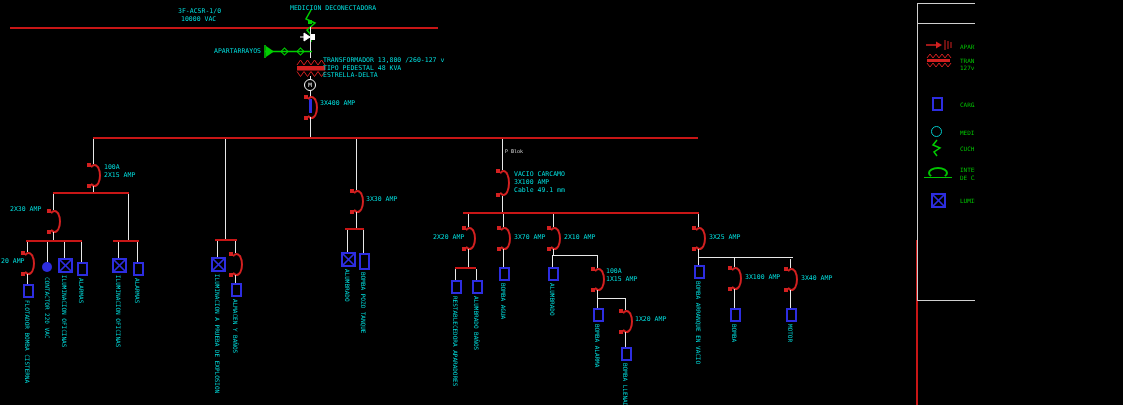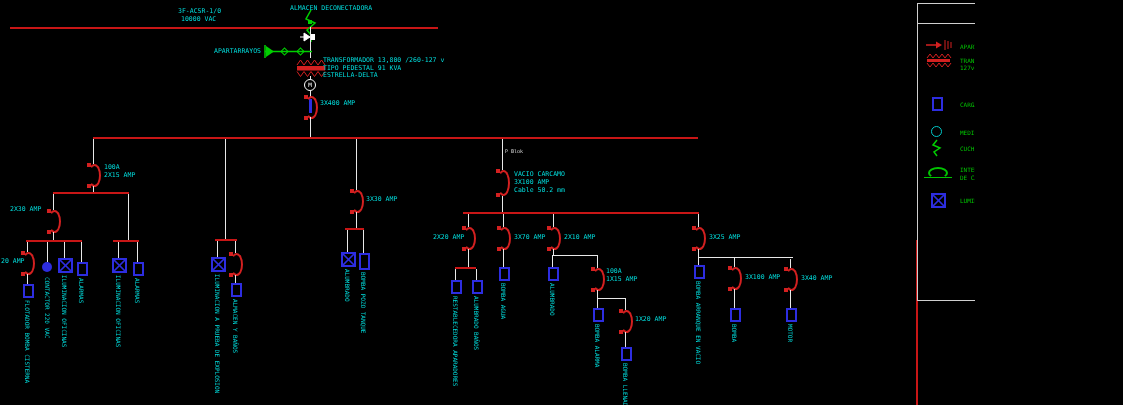--- a/index.html
+++ b/index.html
@@ -33,21 +33,21 @@
   .mcirc{position:absolute;width:9px;height:9px;border:1.5px solid #00c8c8;border-radius:50%;}
   svg{position:absolute;overflow:visible;}
 </style>
 </head>
 <body>
 
 <div id="canvas">
 
   <div class="t" style="left:178px;top:8px">3F-ACSR-1/0</div>
   <div class="t" style="left:181px;top:16px">10000 VAC</div>
-  <div class="t" style="left:290px;top:5px">ALMACEN DECONECTADORA</div>
+  <div class="t" style="left:290px;top:5px">MEDICION DECONECTADORA</div>
   <div class="hl r" style="left:10px;top:27px;width:428px"></div>
 
   <svg style="left:302px;top:10px" width="18" height="32">
     <path d="M9 0 L4 9 L13 13 L5 20 L9 25 L9 32" stroke="#00d000" stroke-width="1.5" fill="none"></path>
     <rect x="6" y="10" width="4" height="4" fill="#00d000"></rect>
   </svg>
   <div class="vl" style="left:310px;top:27px;height:31px"></div>
 
   <svg style="left:300px;top:33px" width="16" height="8">
     <path d="M0 4 h4 M4 0 l6 4 -6 4 z" fill="#fff" stroke="#fff"></path>
@@ -61,21 +61,21 @@
     <rect x="22" y="5" width="5" height="5" fill="none" stroke="#00d000" transform="rotate(45 24.5 7.5)"></rect>
     <rect x="38" y="5" width="5" height="5" fill="none" stroke="#00d000" transform="rotate(45 40.5 7.5)"></rect>
   </svg>
 
   <svg style="left:296px;top:58px" width="30" height="20">
     <path d="M1 7 l3.5 -5 3.5 5 3.5 -5 3.5 5 3.5 -5 3.5 5 3.5 -5 3.5 5" stroke="#d42020" fill="none"></path>
     <rect x="1" y="8" width="28" height="4.5" fill="#d42020"></rect>
     <path d="M1 13.5 l3.5 5 3.5 -5 3.5 5 3.5 -5 3.5 5 3.5 -5 3.5 5 3.5 -5" stroke="#d42020" fill="none"></path>
   </svg>
   <div class="t" style="left:323px;top:57px">TRANSFORMADOR 13,800 /260-127 v</div>
-  <div class="t" style="left:323px;top:64.5px">TIPO PEDESTAL 91 KVA</div>
+  <div class="t" style="left:323px;top:64.5px">TIPO PEDESTAL 48 KVA</div>
   <div class="t" style="left:323px;top:72px">ESTRELLA-DELTA</div>
 
   <div class="vl" style="left:310px;top:76px;height:3px"></div>
   <div class="meter" style="left:304px;top:79px">M</div>
   <div class="vl" style="left:310px;top:90px;height:7px"></div>
   <div class="vl" style="left:309px;top:99px;height:14px;width:3px;background:#2d2de0"></div>
   <div class="brk" style="left:305px;top:96px"></div>
   <div class="t" style="left:320px;top:100px">3X400 AMP</div>
   <div class="vl" style="left:310px;top:117px;height:21px"></div>
 
@@ -143,21 +143,21 @@
   <div class="vlabel" style="left:351px;top:269px">ALUMBRADO</div>
   <div class="vl" style="left:363px;top:230px;height:23px"></div>
   <div class="sq" style="left:359px;top:253px;height:13px"></div>
   <div class="vlabel" style="left:367px;top:272px">BOMBA POZO TANQUE</div>
 
   <div class="vl" style="left:502px;top:139px;height:31px"></div>
   <div class="t tiny" style="left:505px;top:148px">P Blok</div>
   <div class="brk" style="left:497px;top:170px;height:22px"></div>
   <div class="t" style="left:514px;top:171px">VACIO CARCAMO</div>
   <div class="t" style="left:514px;top:179px">3X100 AMP</div>
-  <div class="t" style="left:514px;top:187px">Cable 50.2 mm</div>
+  <div class="t" style="left:514px;top:187px">Cable 49.1 mm</div>
   <div class="vl" style="left:502px;top:196px;height:16px"></div>
   <div class="hl r" style="left:463px;top:212px;width:236px"></div>
 
   <div class="vl" style="left:468px;top:214px;height:13px"></div>
   <div class="brk" style="left:463px;top:227px"></div>
   <div class="t" style="left:433px;top:234px">2X20 AMP</div>
   <div class="vl" style="left:468px;top:249px;height:18px"></div>
   <div class="hl r" style="left:455px;top:267px;width:21px"></div>
   <div class="vl" style="left:455px;top:269px;height:11px"></div>
   <div class="sq" style="left:451px;top:280px"></div>

